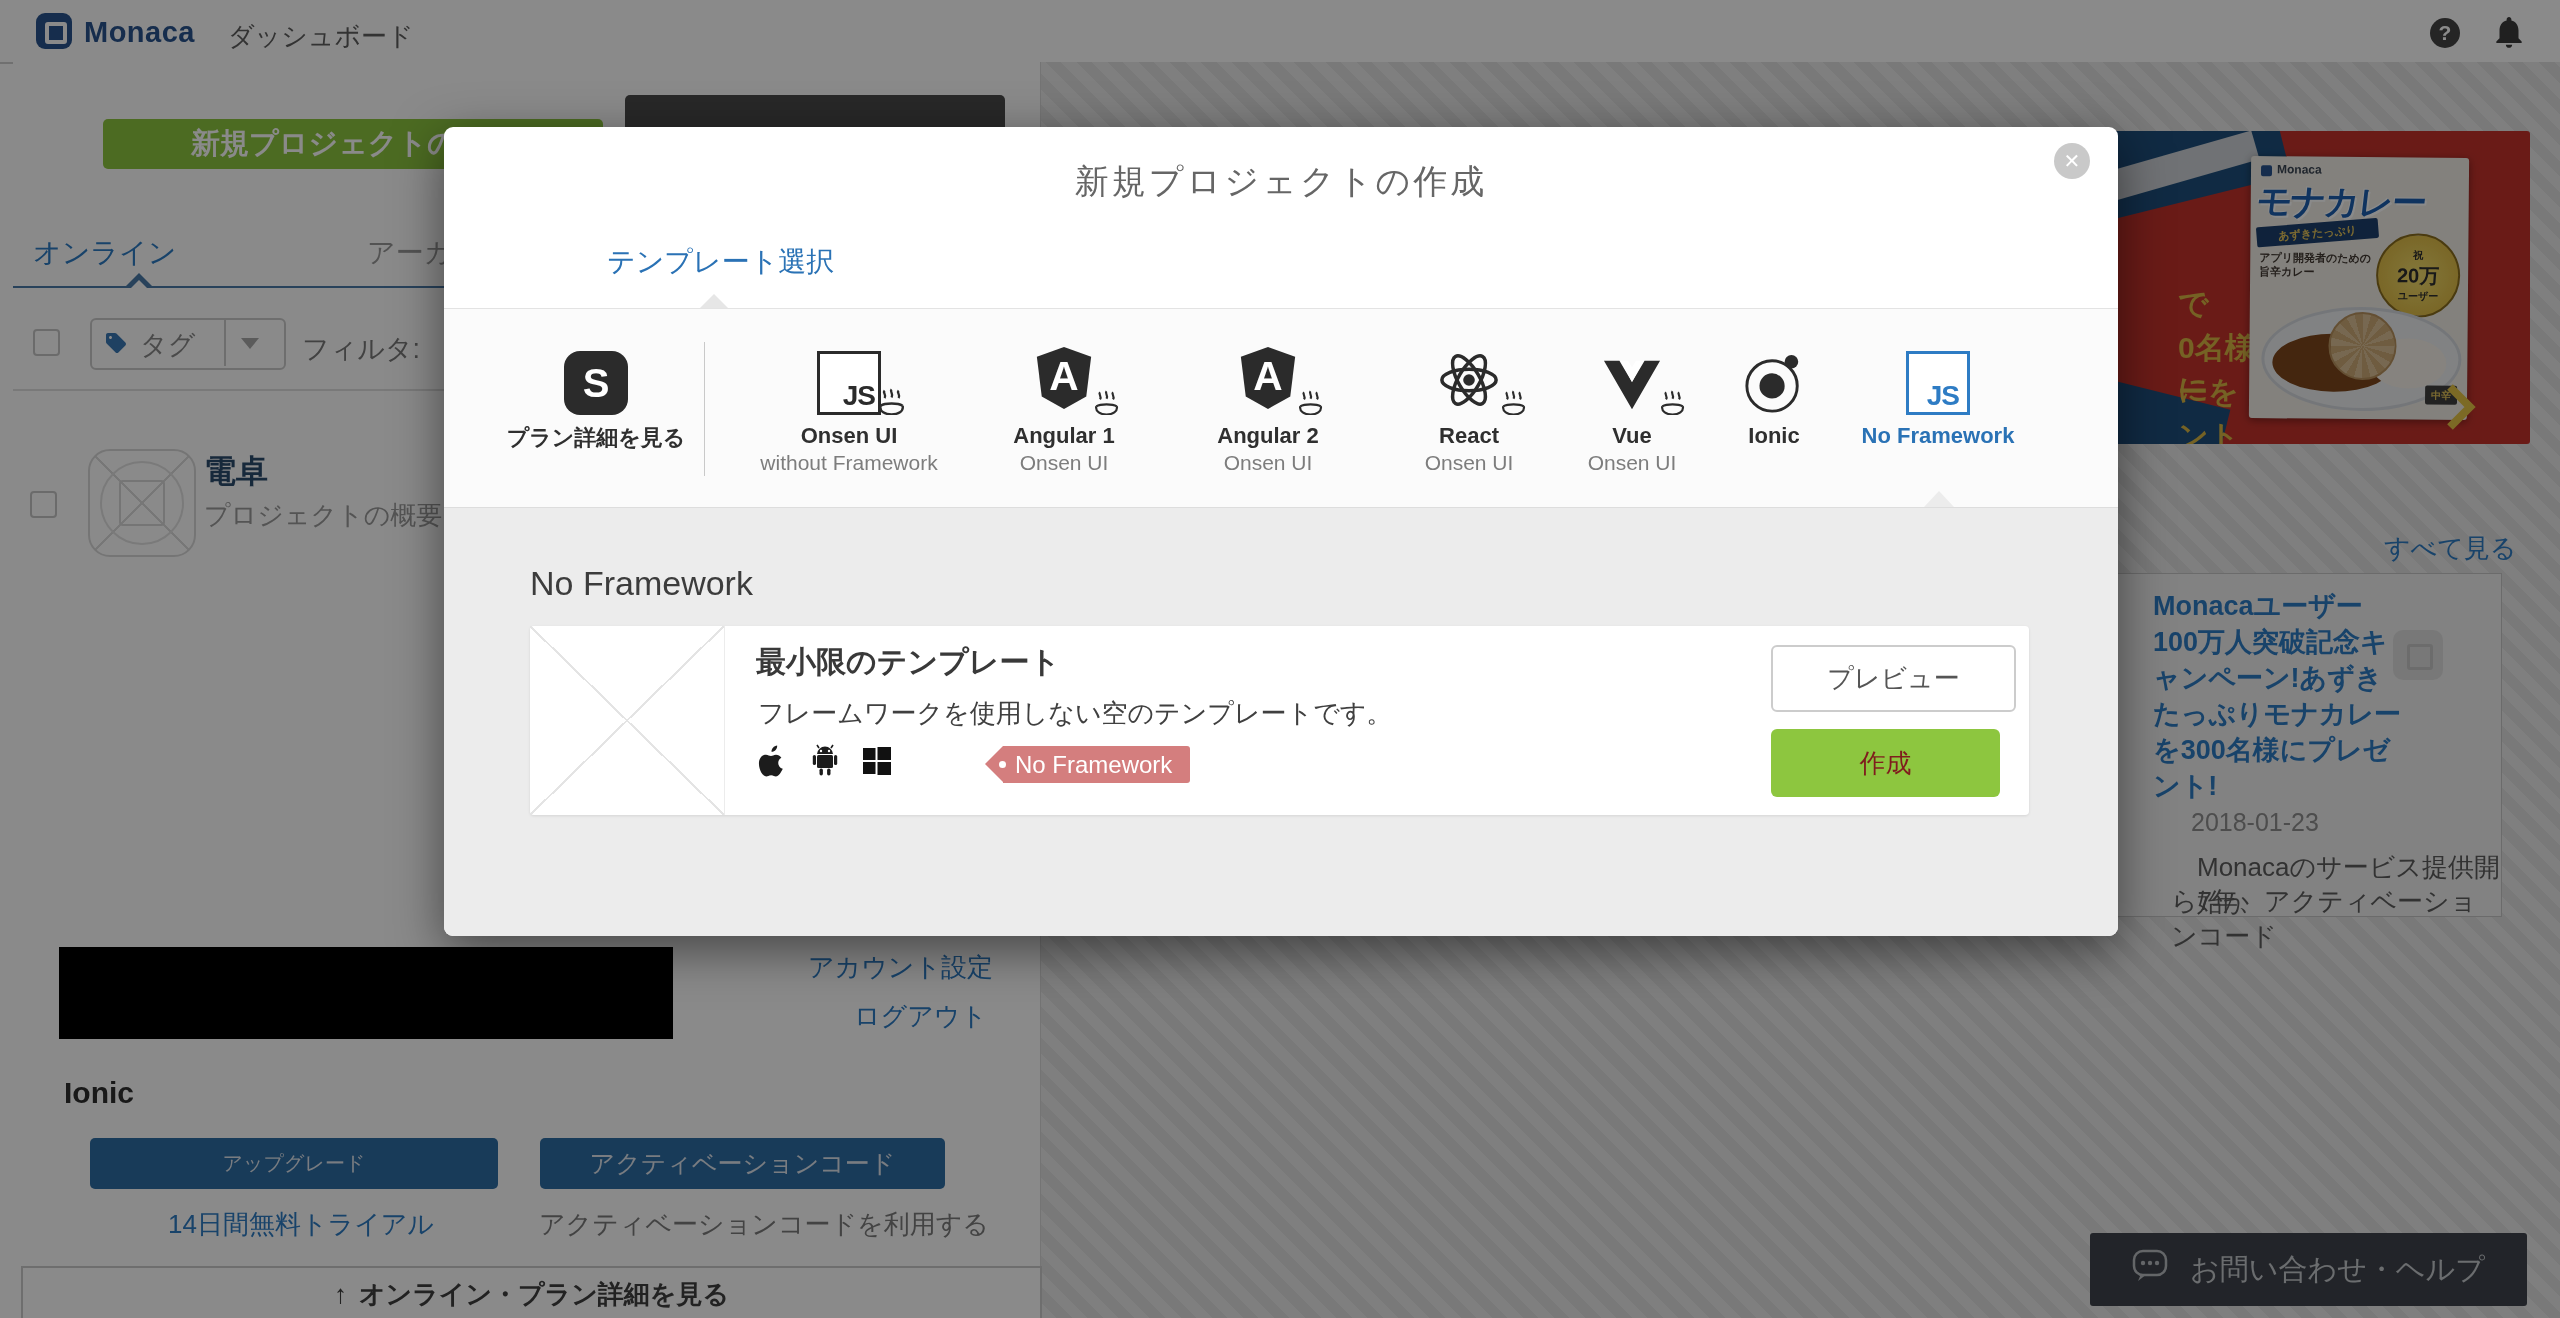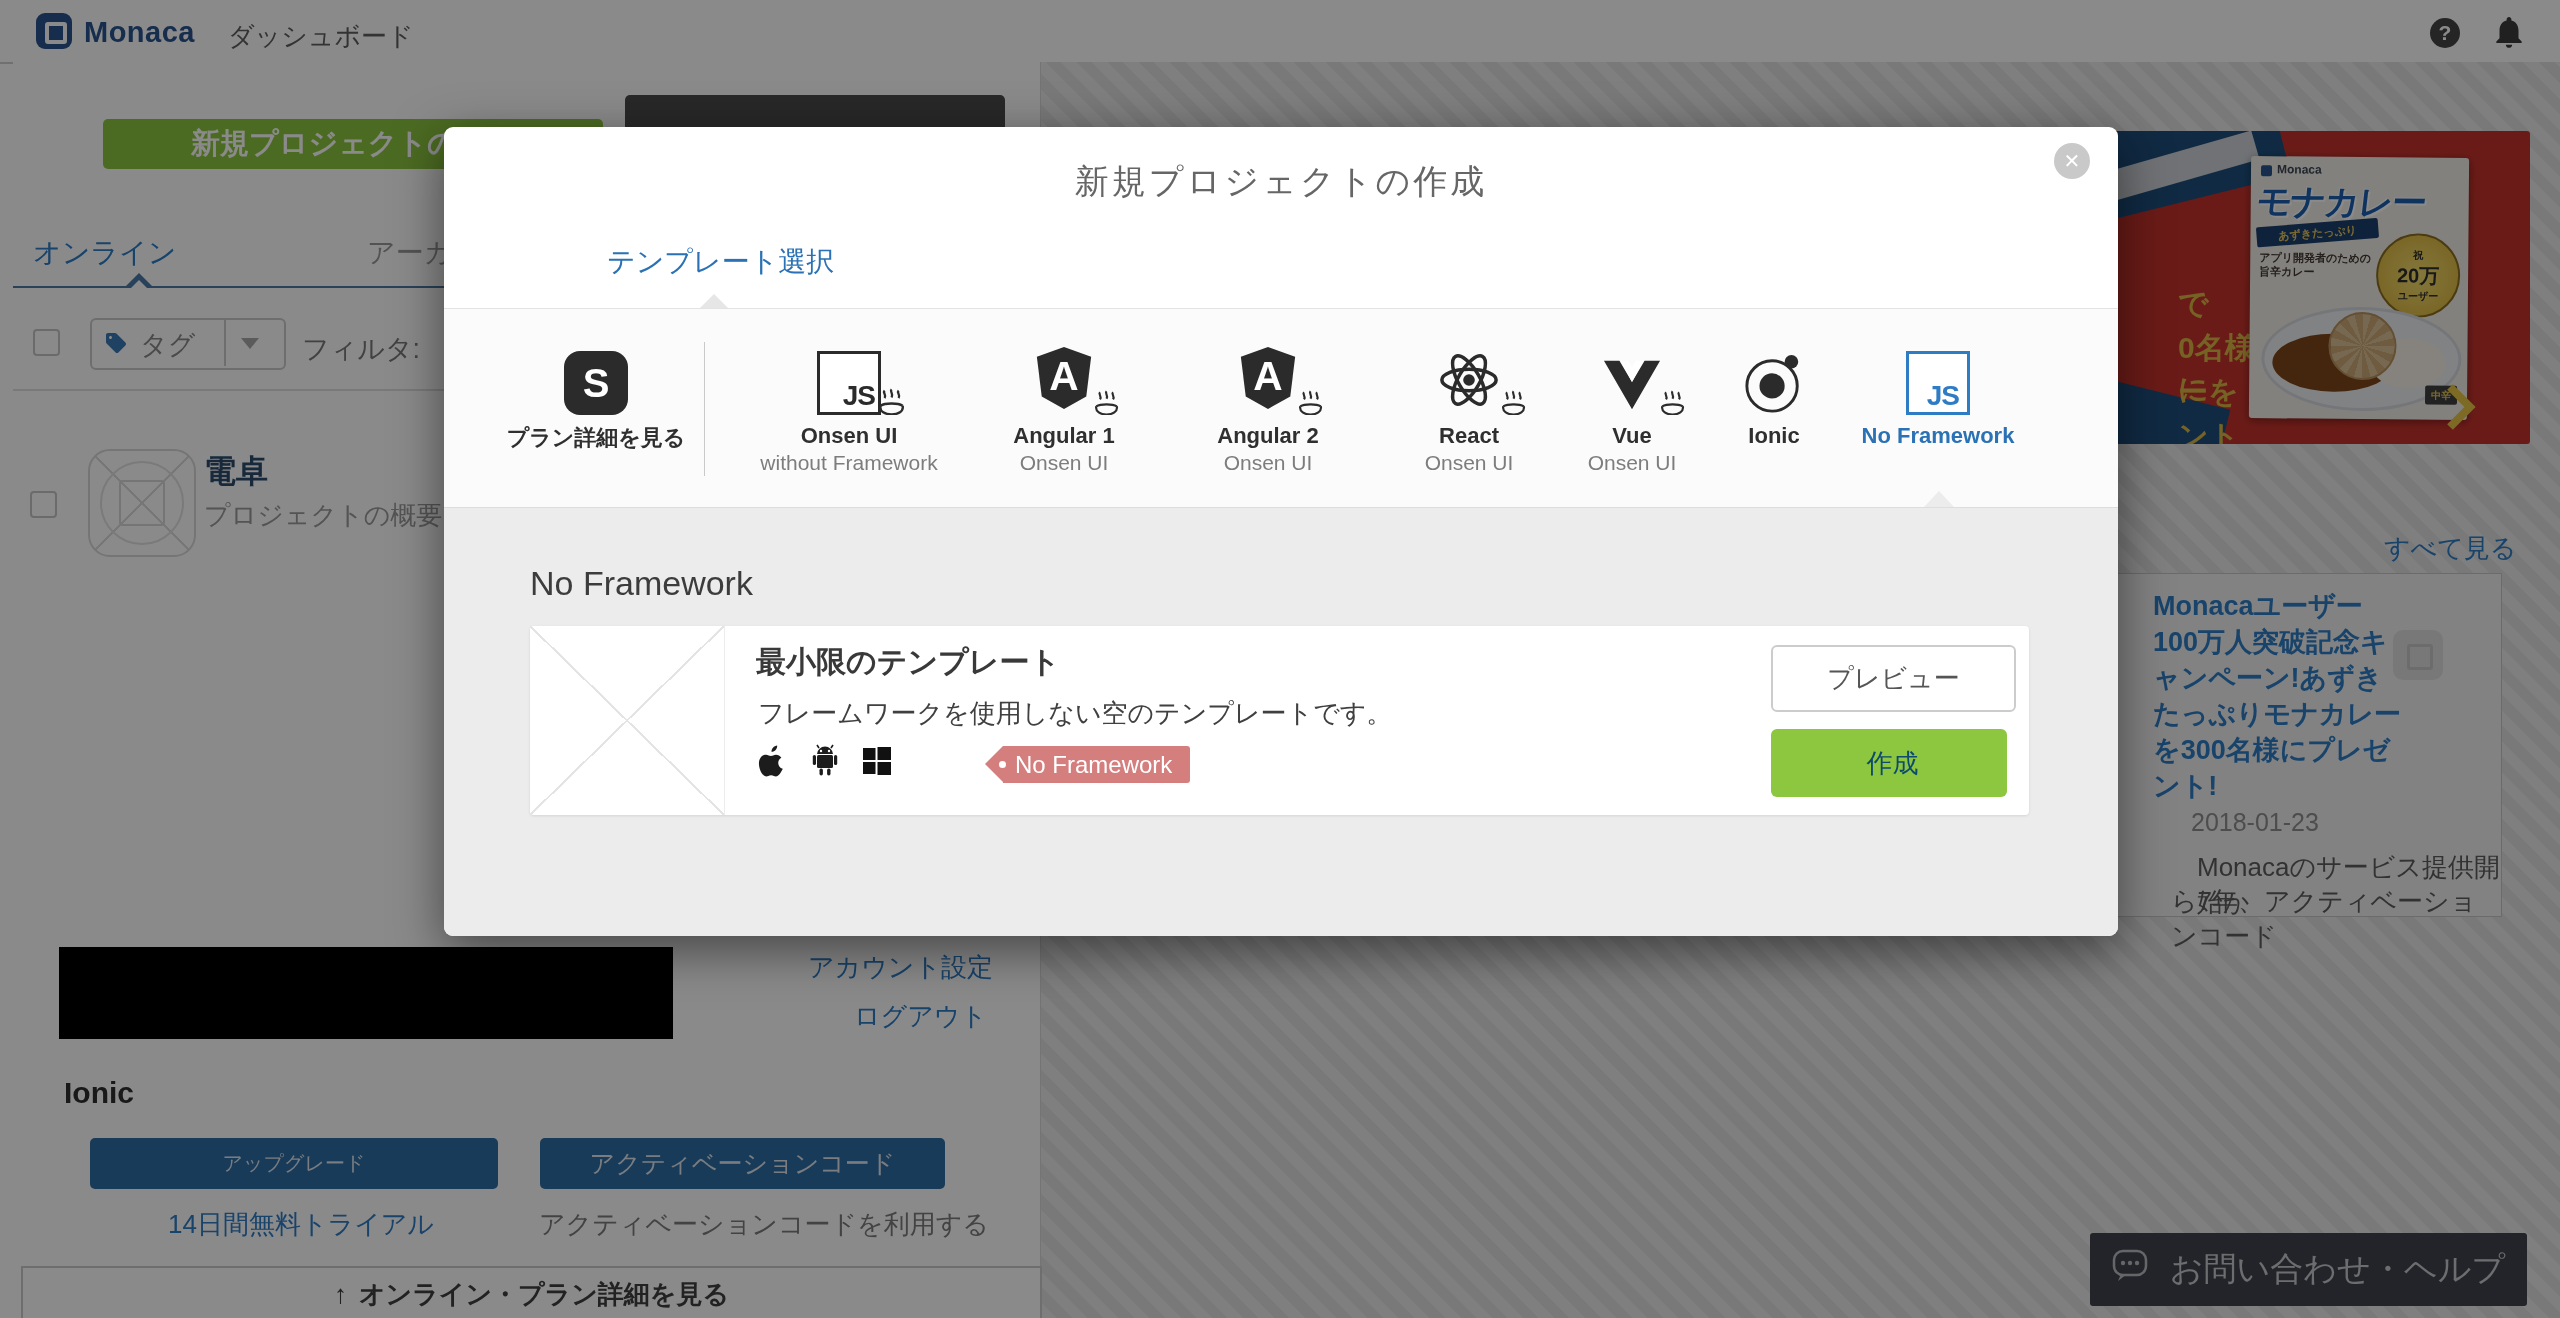--- a/index.html
+++ b/index.html
@@ -93,21 +93,21 @@
   .see-all{left:2384px;top:531px;font-size:26px;color:#2e7cc4;z-index:2;}
   .news{left:2080px;top:573px;width:420px;height:342px;background:#f0f0f0;border:1px solid #c6c6c6;z-index:2;}
   .news .ttl{position:absolute;left:72px;top:14px;width:336px;font-size:27px;font-weight:bold;color:#2e7cc4;line-height:36px;}
   .news .thumb{position:absolute;left:312px;top:56px;width:50px;height:50px;background:#dedede;border-radius:10px;}
   .news .thumb .sq{position:absolute;left:14px;top:14px;width:20px;height:20px;border:3px solid #c7c7c7;border-radius:3px;}
   .news .date{position:absolute;left:110px;top:234px;font-size:25px;color:#8f8f8f;}
   .news .ex1{position:absolute;left:116px;top:276px;font-size:26px;color:#5d5d5d;}
   .news .ex2{position:absolute;left:90px;top:310px;font-size:26px;color:#5d5d5d;}
 
   .help-btn{left:2090px;top:1233px;width:437px;height:73px;background:#3f444c;border-radius:3px;z-index:2;
-            display:flex;align-items:center;justify-content:center;gap:22px;font-size:33px;color:#c6c9cd;}
+            display:flex;align-items:center;justify-content:center;gap:22px;font-size:29px;color:#c6c9cd;}
 
   
   .dim{left:0;top:0;width:2560px;height:1318px;background:rgba(0,0,0,.46);z-index:50;}
 
   
   .modal{left:444px;top:127px;width:1674px;height:809px;background:#fff;border-radius:9px;z-index:100;
          box-shadow:0 14px 50px rgba(0,0,0,.5);}
   .m-close{position:absolute;left:1610px;top:16px;width:36px;height:36px;border-radius:50%;background:#c9c9c9;color:#fff;
            font-size:20px;font-weight:bold;display:flex;align-items:center;justify-content:center;}
   .m-title{position:absolute;left:0;top:32px;width:100%;text-align:center;font-size:34px;color:#666;letter-spacing:3px;}
@@ -138,21 +138,21 @@
   .card .cdesc{position:absolute;left:228px;top:70px;font-size:26px;color:#404040;}
   .card .picons{position:absolute;left:228px;top:116px;display:flex;align-items:center;gap:20px;}
   .card .badge{position:absolute;left:473px;top:120px;height:37px;background:#d47e7e;color:#fff;font-size:24px;
                line-height:37px;padding:0 18px 0 12px;border-radius:0 3px 3px 0;}
   .card .badge:before{content:"";position:absolute;left:-18px;top:0;width:0;height:0;
                border-top:18.5px solid transparent;border-bottom:18.5px solid transparent;border-right:18px solid #d47e7e;}
   .card .badge:after{content:"";position:absolute;left:-4px;top:15px;width:7px;height:7px;border-radius:50%;background:#fff;}
   .btn-preview{position:absolute;left:1241px;top:19px;width:245px;height:67px;background:#fff;border:2px solid #ccc;border-radius:6px;
                font-size:26px;color:#555;display:flex;align-items:center;justify-content:center;box-sizing:border-box;}
   .btn-create{position:absolute;left:1241px;top:103px;width:229px;height:68px;background:#8dc63f;border-radius:6px;
-              font-size:26px;color:#0c4a6e;display:flex;align-items:center;justify-content:center;padding-left:7px;}
+              font-size:26px;color:#7f1d1d;display:flex;align-items:center;justify-content:center;}
 </style>
 </head>
 <body>
 
 <div class="stage">
 
   <div class="abs navbar"></div>
   <div class="abs logo-sq">
       <div class="inner"></div>
     </div>

